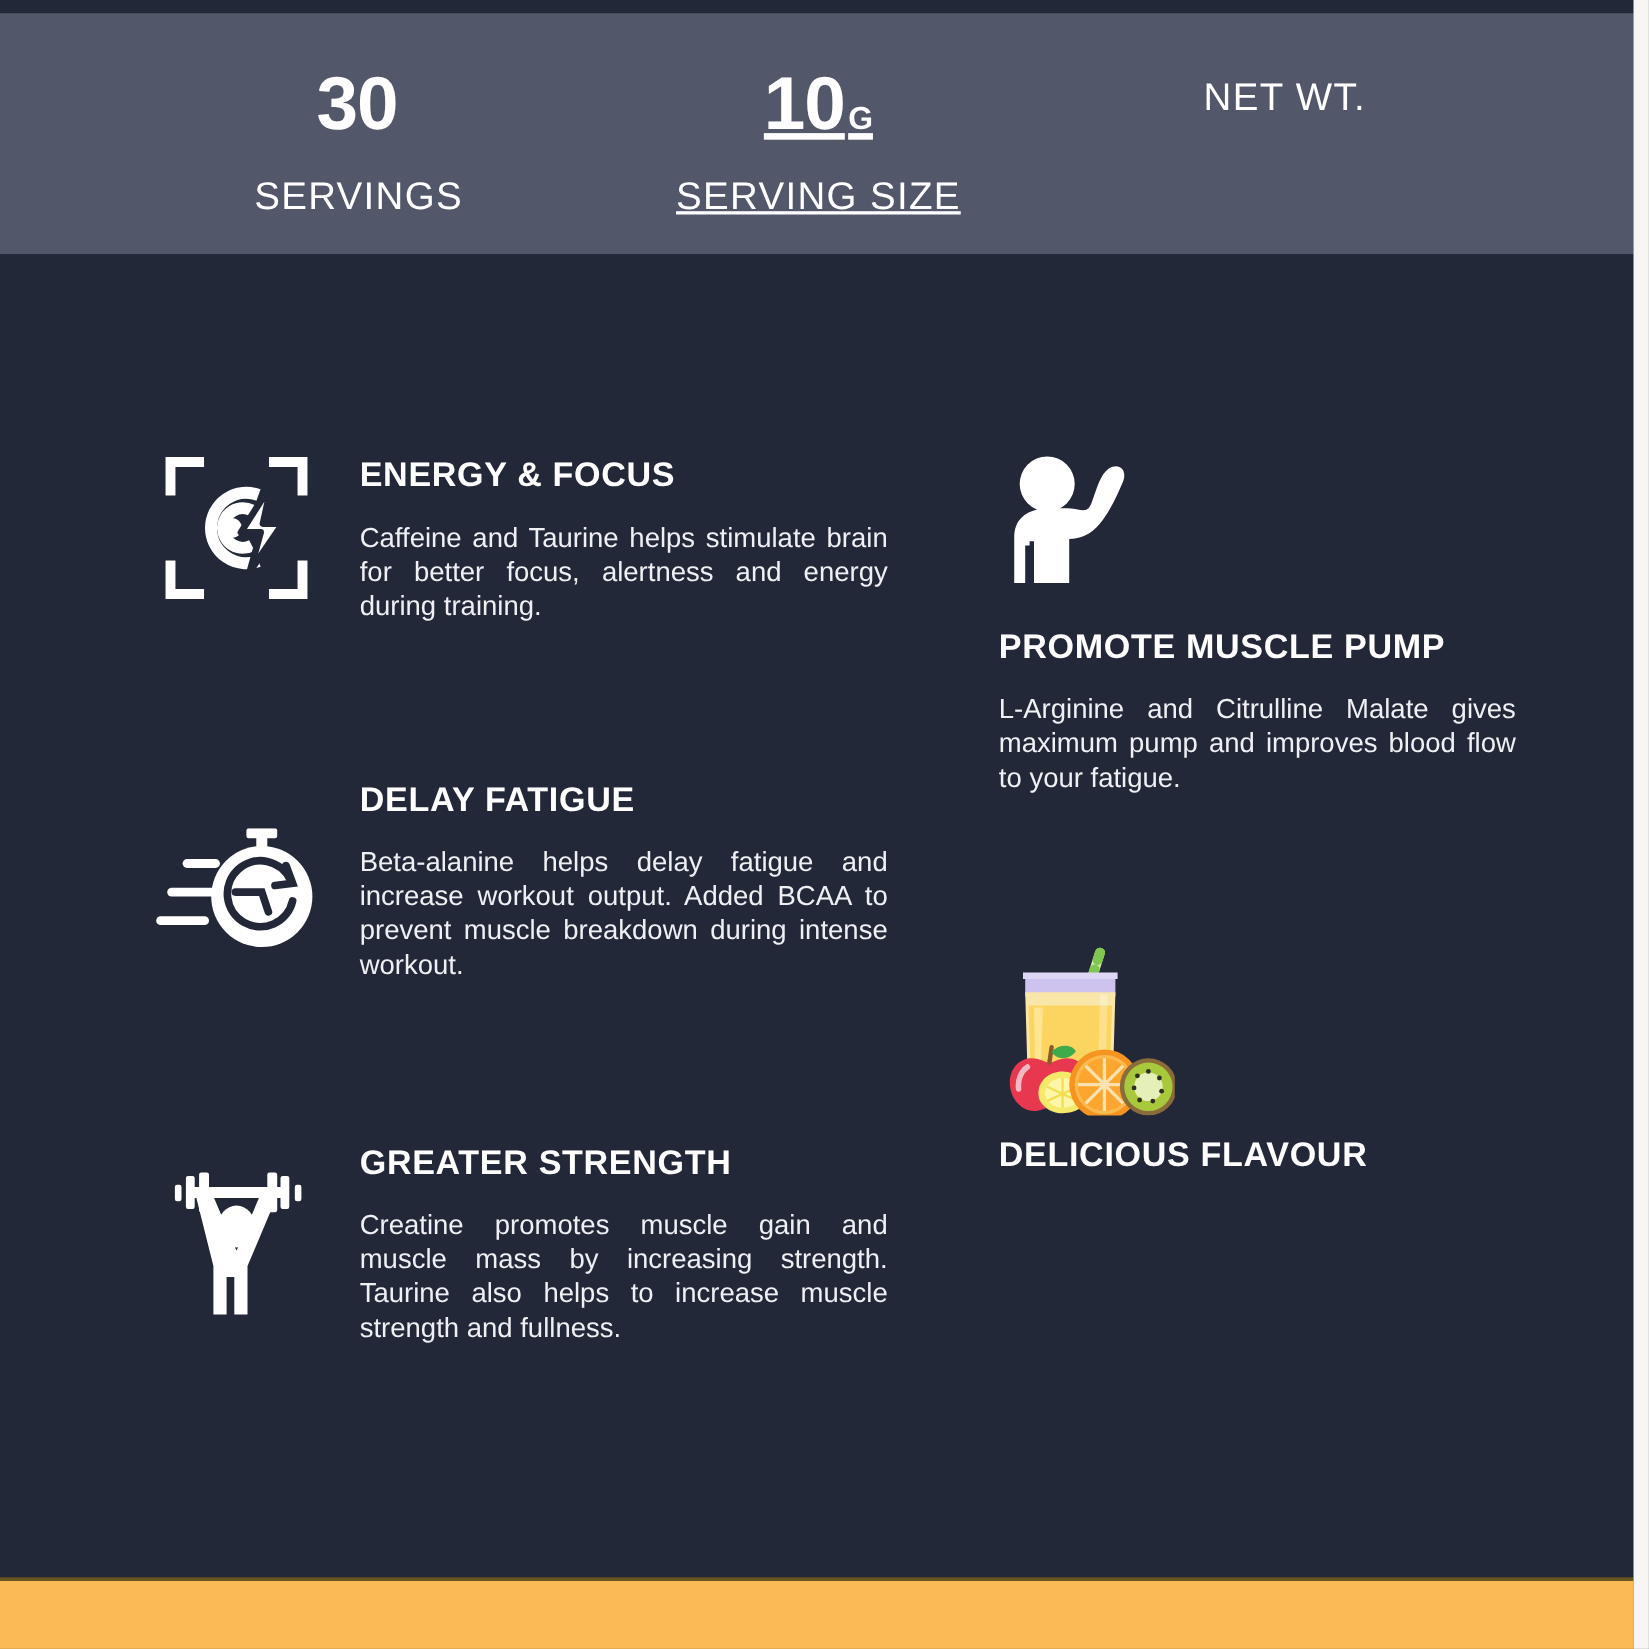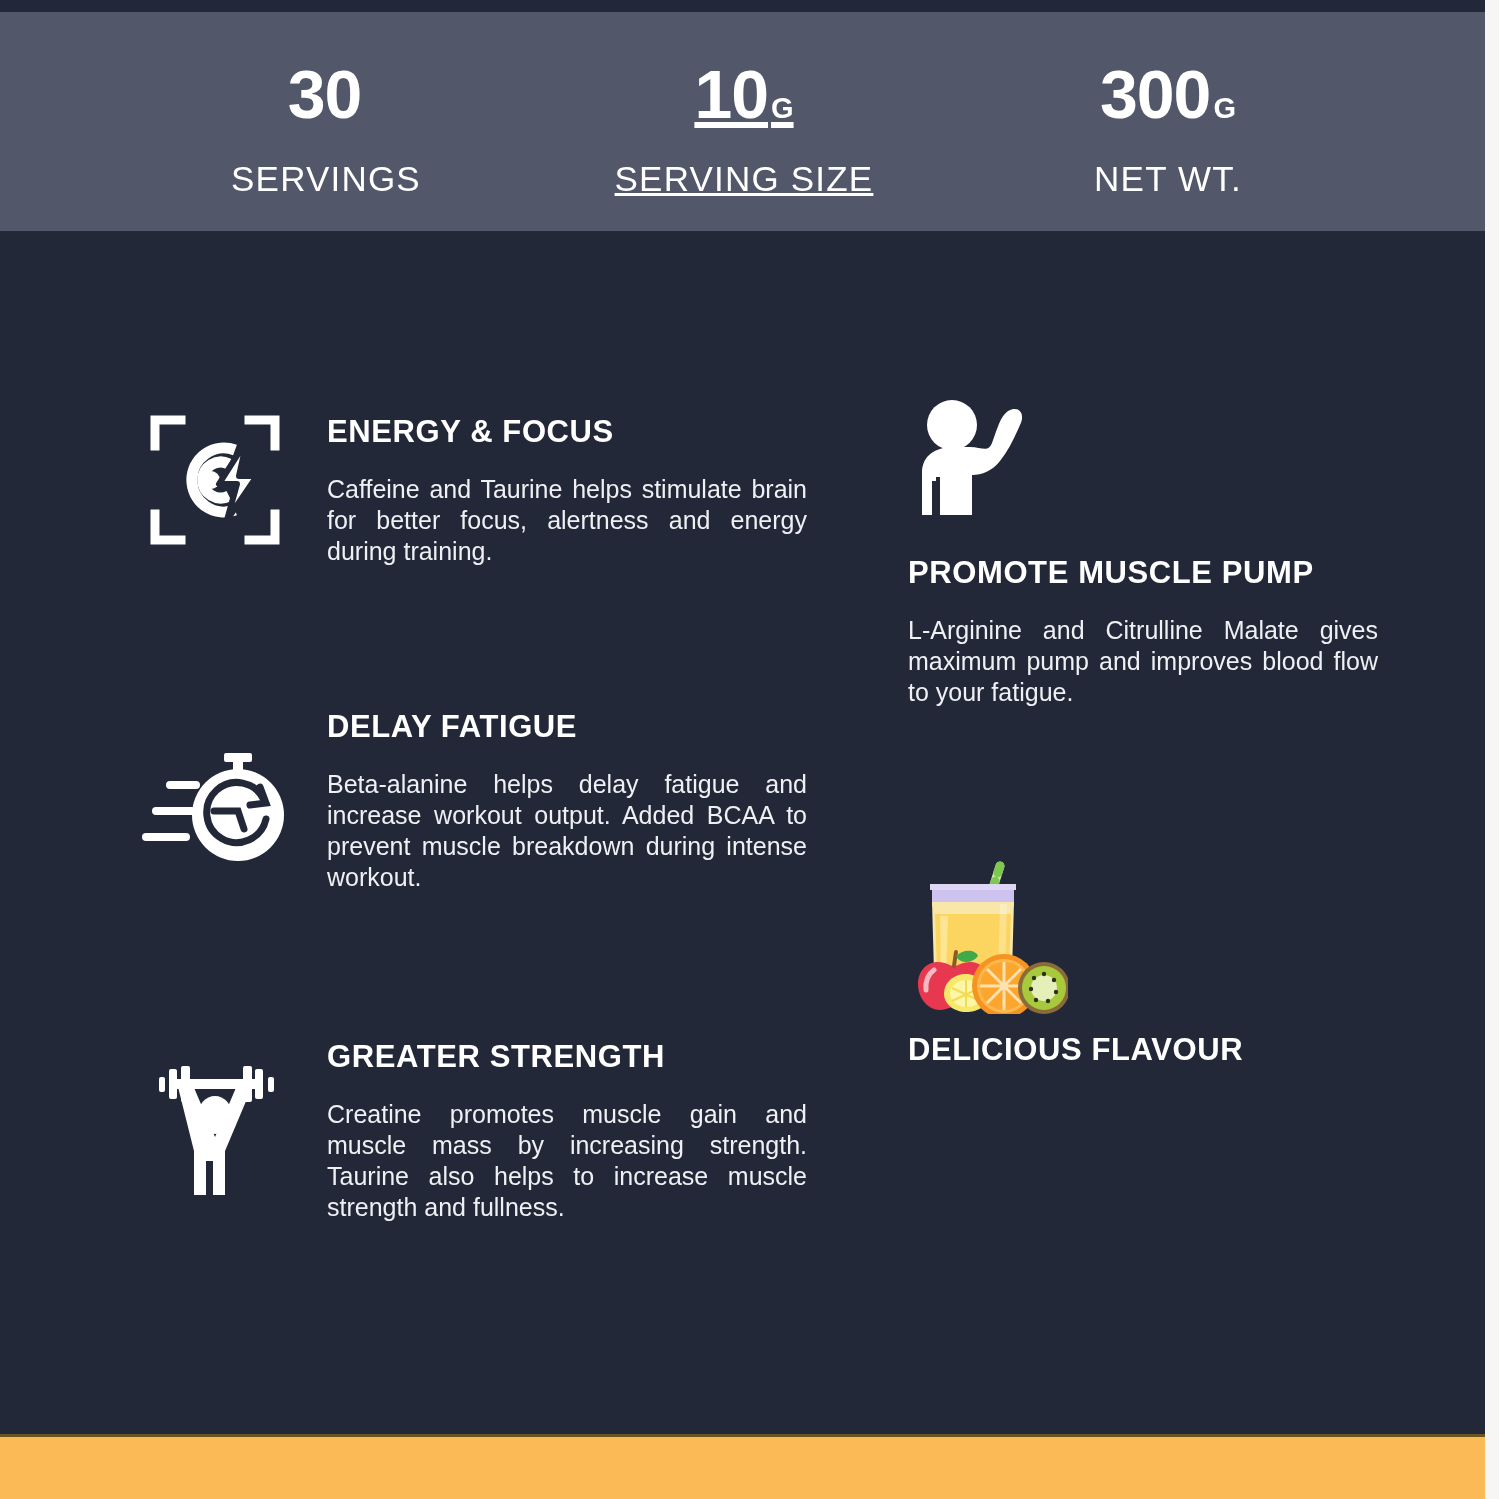--- a/index.html
+++ b/index.html
@@ -142,21 +142,21 @@
     text-justify:inter-word;
     margin-top:24px;
   }
 
   
   #feat-energy   { left:135px; top:195px; }
   #feat-fatigue  { left:135px; top:490px; }
   #feat-strength { left:135px; top:820px; }
 
   
-  #feat-pump    { left:908px; top:178px; }
+  #feat-pump    { left:908px; top:193px; }
   #feat-flavour { left:908px; top:625px; }
 
   svg{ display:block; }
 </style>
 </head>
 <body>
 
 <div id="page">
 
   <div class="stats-band">
@@ -165,21 +165,20 @@
       <div class="stat-value"><span>30</span><span class="stat-unit"></span></div>
       <div class="stat-label">SERVINGS</div>
     </div>
 
     <div class="stat stat-2">
       <div class="stat-value"><span>10</span><span class="stat-unit">G</span></div>
       <div class="stat-label">SERVING SIZE</div>
     </div>
 
     <div class="stat stat-3">
-      <div class="stat-value"><span>300</span><span class="stat-unit">G</span></div>
       <div class="stat-label">NET WT.</div>
     </div>
 
   </div>
 
   <div class="features">
 
     <div class="feature left-col" id="feat-energy">
       <div class="f-icon">
         <svg width="132" height="132" viewBox="0 0 132 132">

